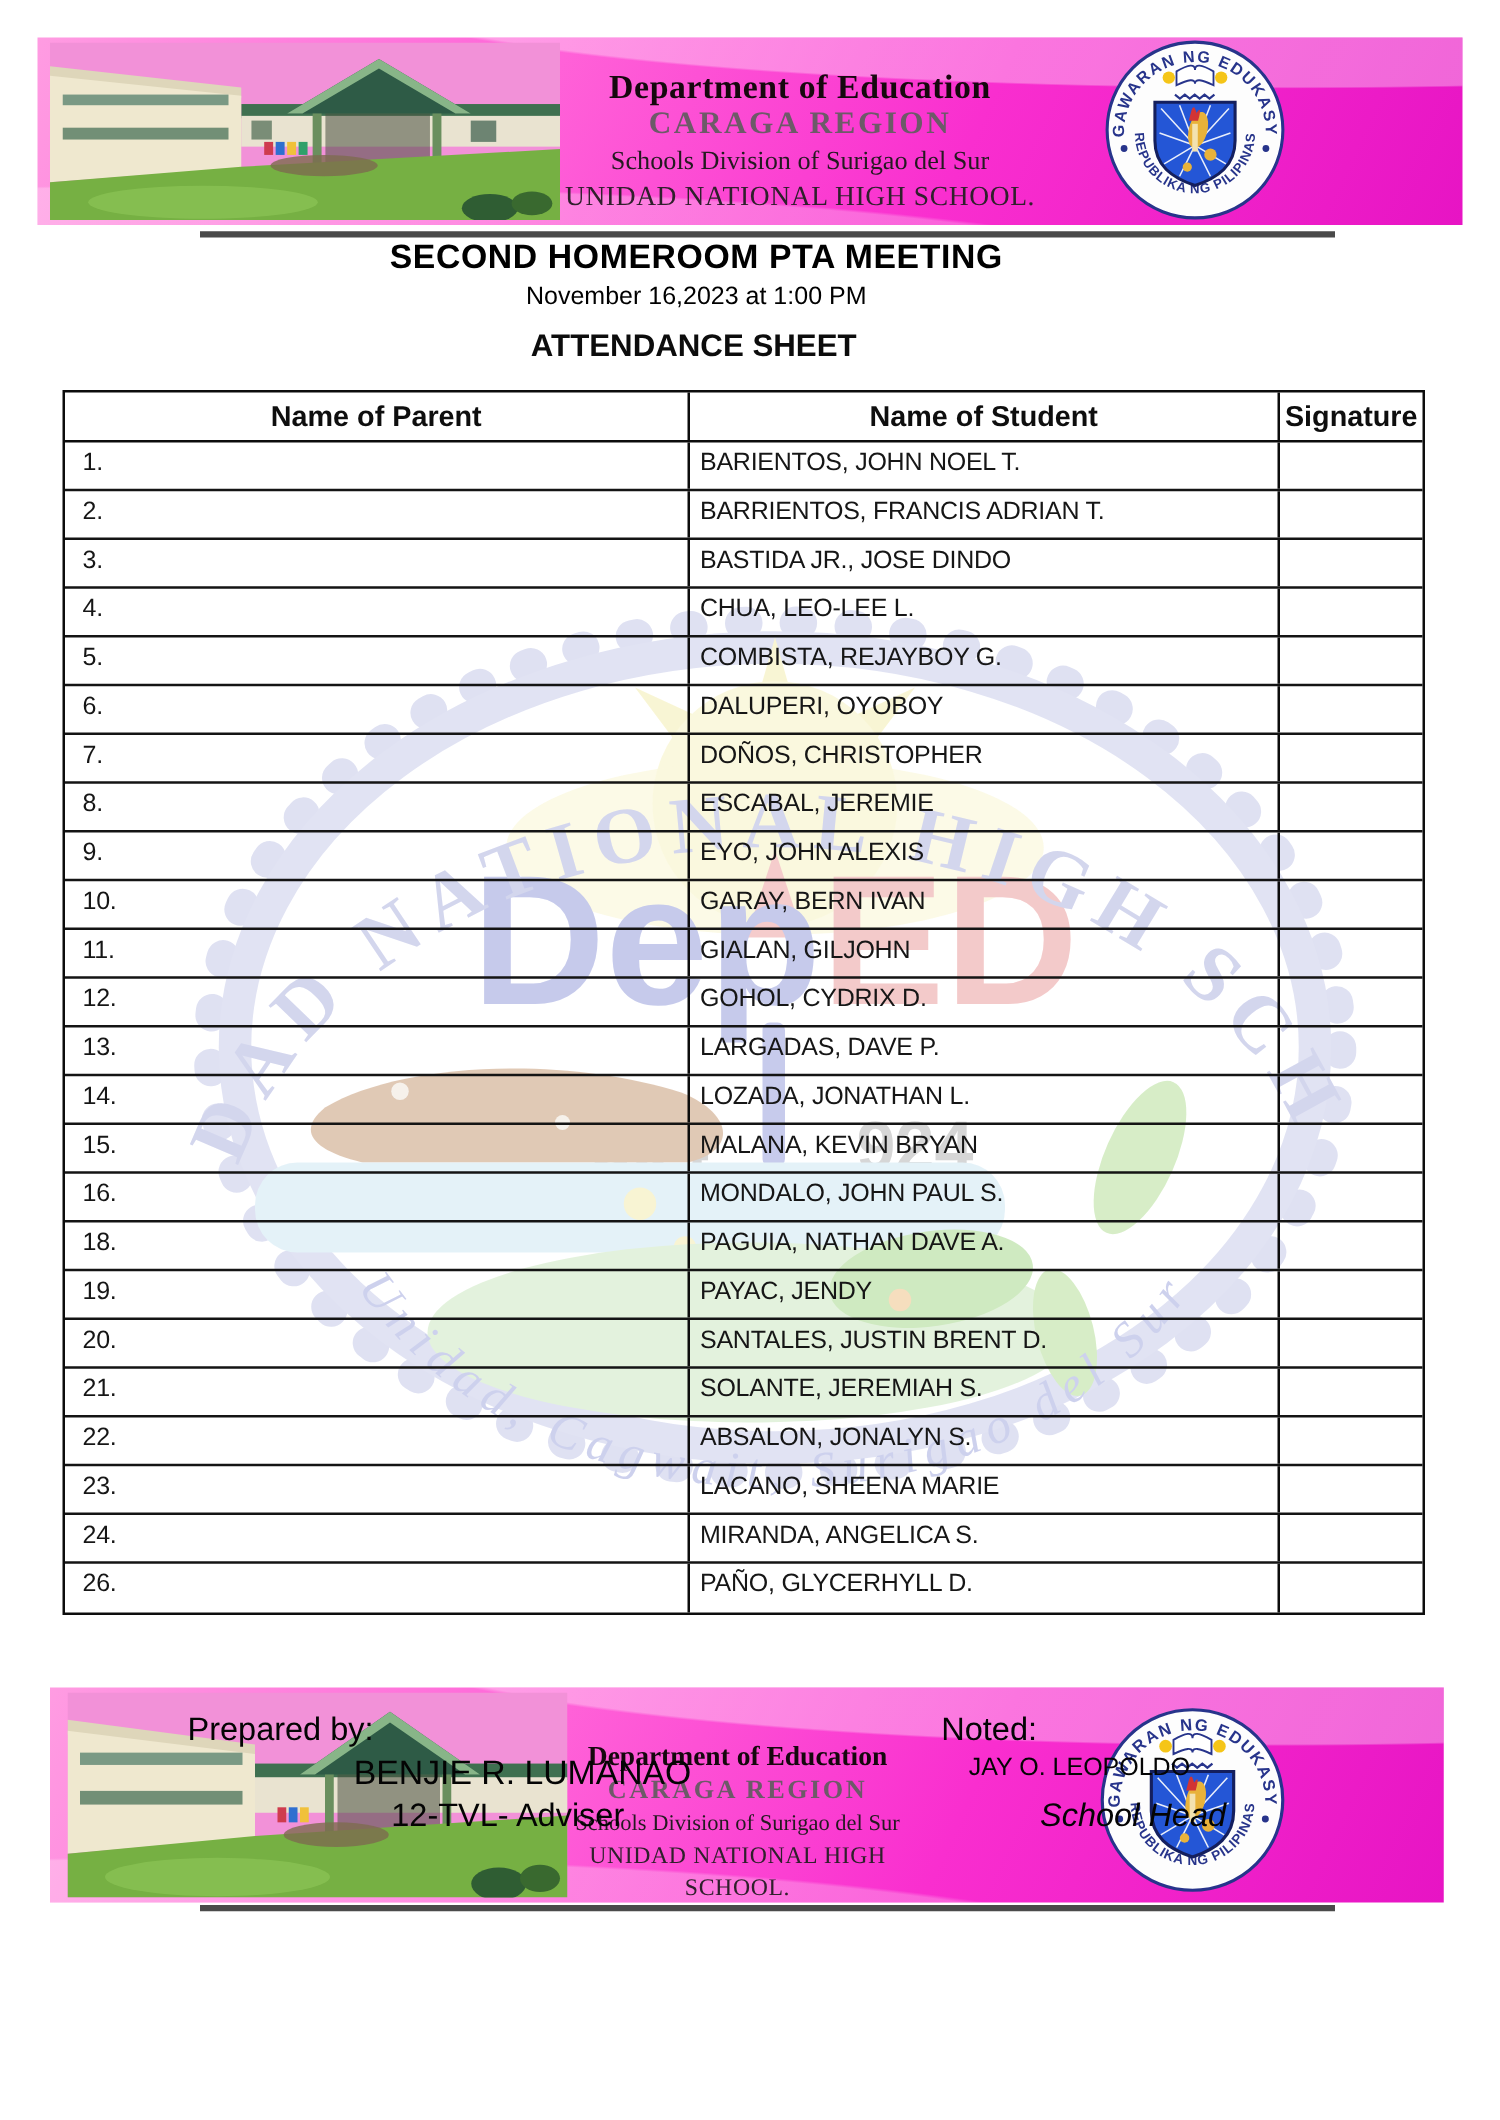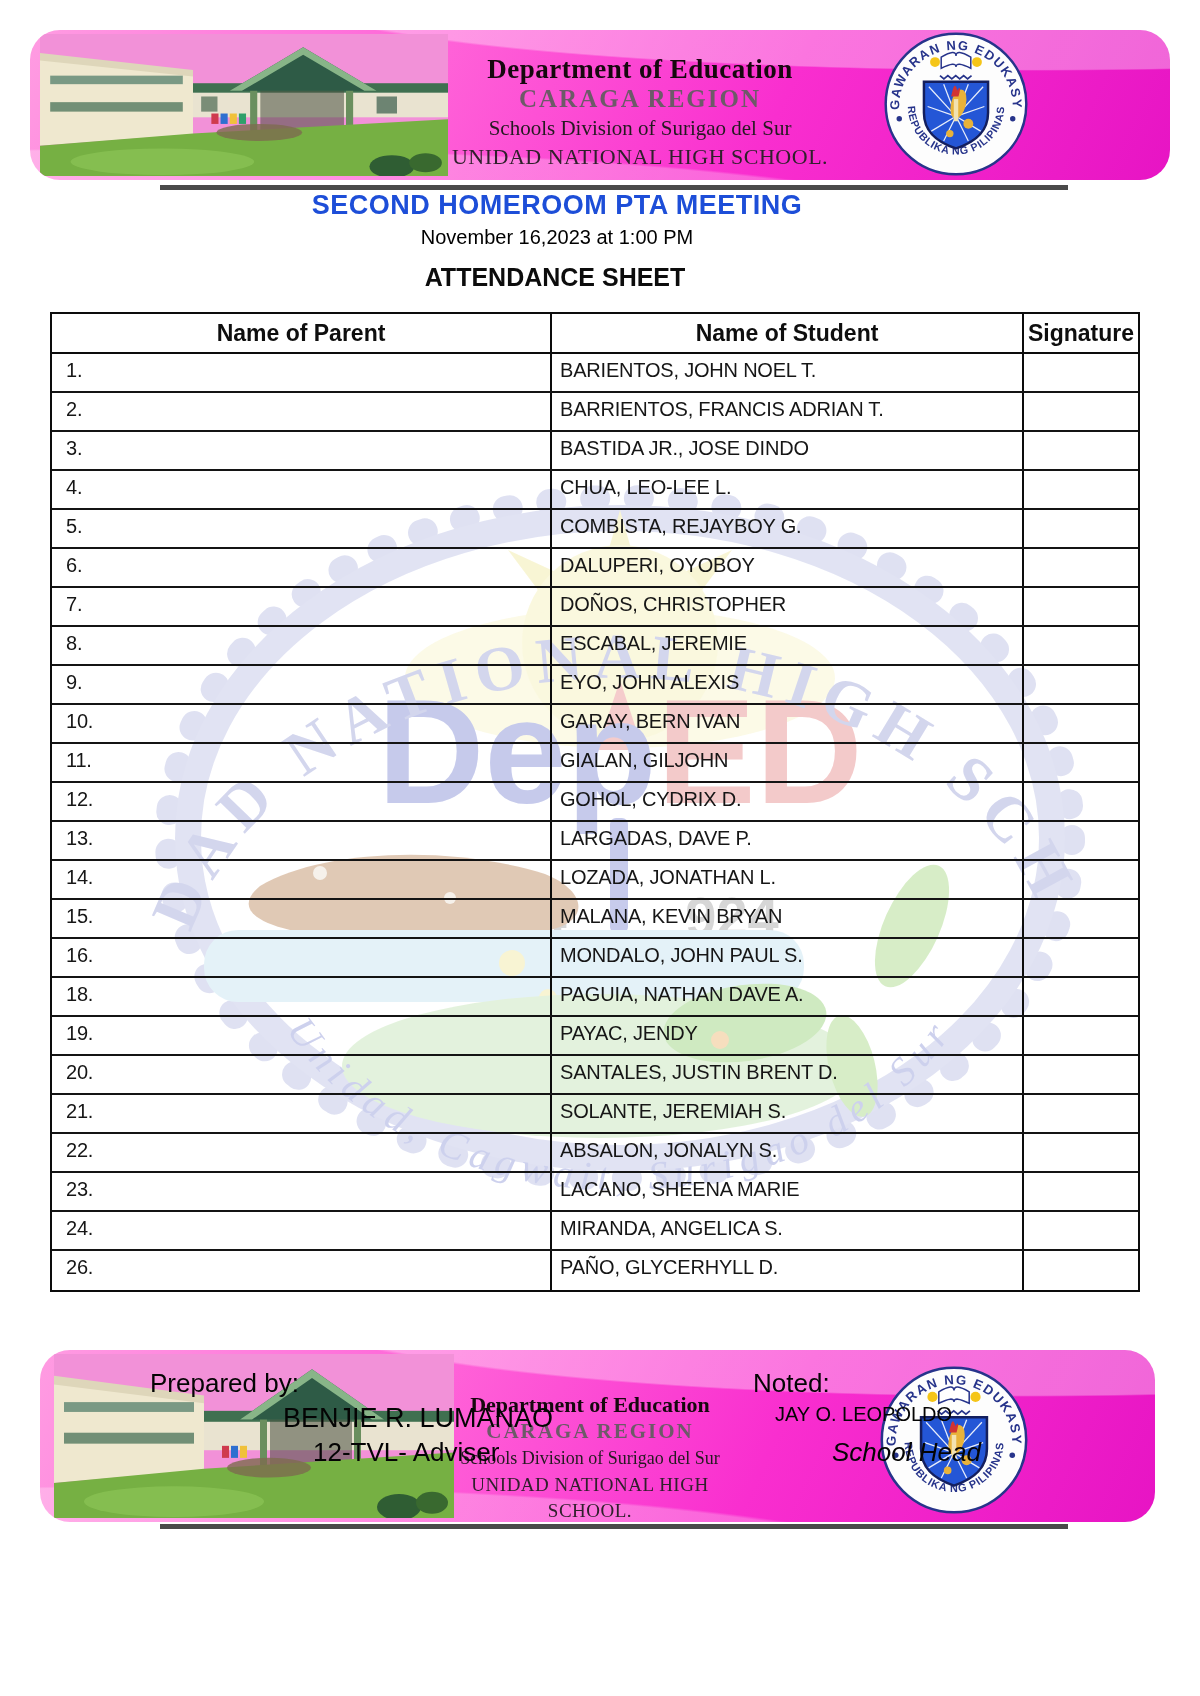--- a/index.html
+++ b/index.html
@@ -7,21 +7,20 @@
     width:1200px;height:1696px;position:relative;background:#ffffff;
     font-family:"Liberation Sans",sans-serif;color:#111;overflow:hidden;
   }
   
   .banner{
     position:absolute;overflow:hidden;
     background:
       radial-gradient(120% 95% at 88% -25%, rgba(255,255,255,.34) 0 54%, rgba(255,255,255,0) 55%),
       radial-gradient(150% 120% at 12% 135%, rgba(255,255,255,.26) 0 46%, rgba(255,255,255,0) 47%),
       linear-gradient(115deg,#ff9ce2 0%,#ff62d8 35%,#f92ecf 65%,#e714c4 100%);
-    border-radius: 30px;
   }
   .banner-header{left:30px;top:30px;width:1140px;height:150px;z-index:2;}
   .banner-footer{left:40px;top:1350px;width:1115px;height:172px;z-index:2;}
   .photo{position:absolute;}
   .photo svg{width:100%;height:100%;display:block;}
   .hdr-photo{left:10px;top:4px;width:408px;height:142px;}
   .ftr-photo{left:14px;top:4px;width:400px;height:164px;}
   .orgtext{position:absolute;text-align:center;font-family:"Liberation Serif",serif;}
   .hdr-org{left:380px;top:24px;width:460px;}
   .ftr-org{left:400px;top:42px;width:300px;}
@@ -38,21 +37,21 @@
   .hdr-org .org-school{font-size:22px;line-height:28px;}
   .ftr-org .org-school{font-size:19px;line-height:26px;}
   .seal{position:absolute;}
   .hdr-seal{left:852px;top:0px;width:148px;height:148px;}
   .ftr-seal{left:838px;top:14px;width:152px;height:152px;}
   .rule{position:absolute;left:160px;width:908px;height:5px;background:#4a4a4a;z-index:3;}
   .rule-top{top:185px;}
   .rule-bottom{top:1524px;}
   
   .title-wrap{position:absolute;left:0;top:190px;width:1114px;text-align:center;z-index:3;}
-  .meeting-title{font-size:27px;font-weight:bold;color:#1d4ed8;letter-spacing:.5px;}
+  .meeting-title{font-size:27px;font-weight:bold;color:#000000;letter-spacing:.5px;}
   .meeting-date{font-size:20px;color:#000000;margin-top:5px;}
   .sheet-title{position:absolute;left:0;top:263px;width:1110px;text-align:center;
     font-size:25px;font-weight:bold;color:#0c0c0c;z-index:3;}
   
   .tbl{position:absolute;left:50px;top:312px;width:1090px;border:2px solid #0c0c0c;
     box-sizing:border-box;z-index:2;background:transparent;}
   .thead{display:flex;height:40px;border-bottom:2px solid #0c0c0c;box-sizing:border-box;}
   .th{font-size:23px;font-weight:bold;text-align:center;padding-top:6px;box-sizing:border-box;color:#0e0e0e;}
   .c1{width:500px;border-right:2px solid #0c0c0c;}
   .c2{width:472px;border-right:2px solid #0c0c0c;}

